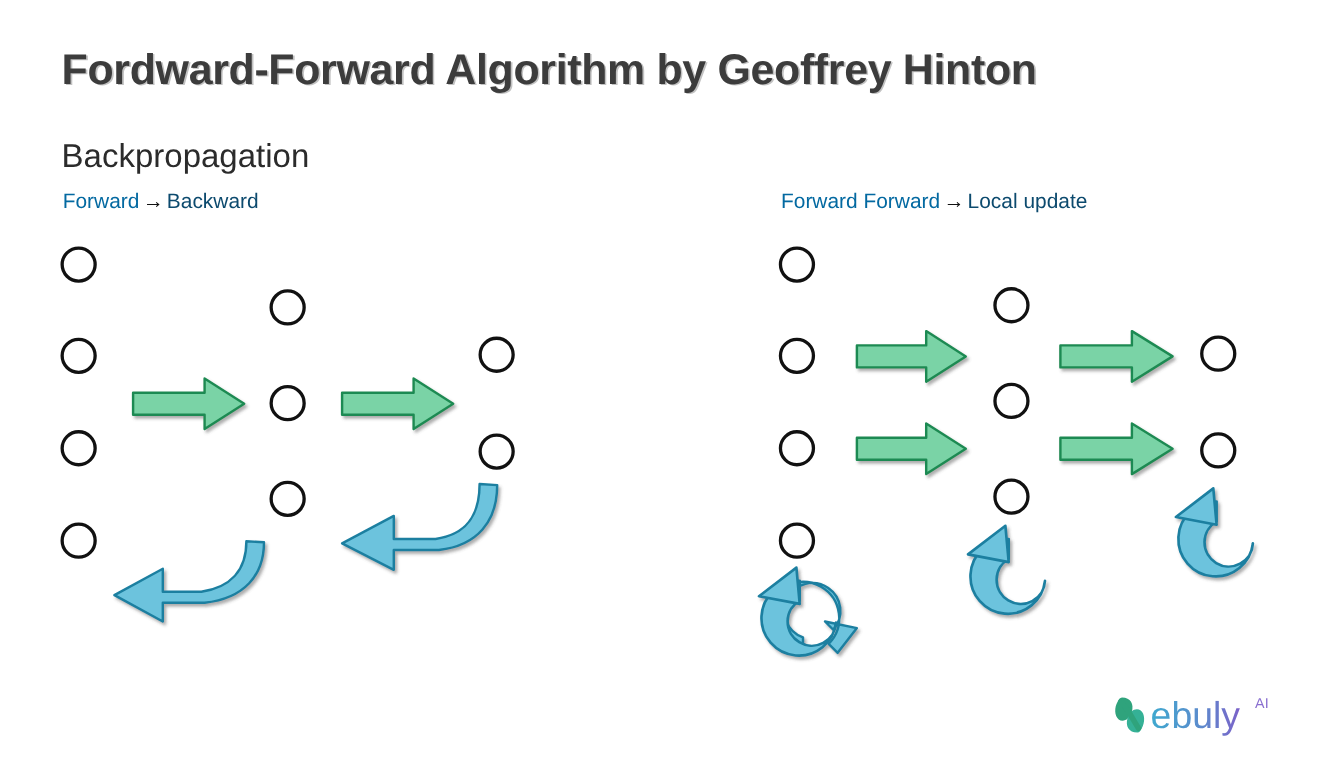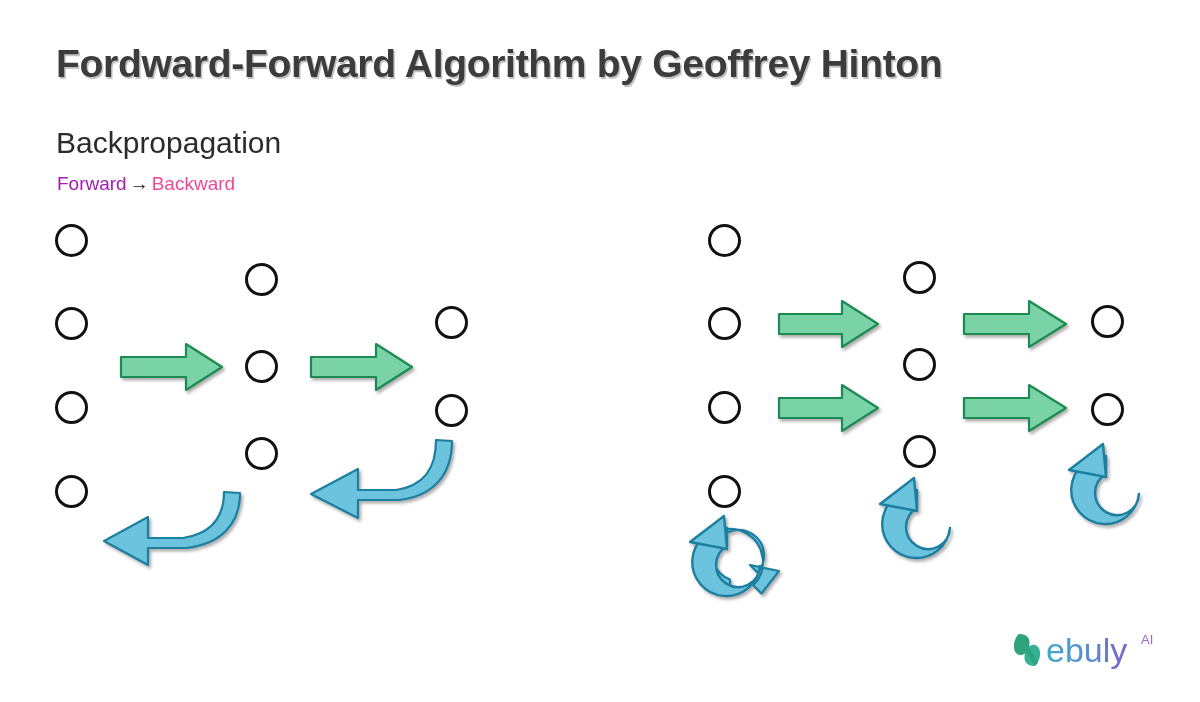--- a/index.html
+++ b/index.html
@@ -63,23 +63,23 @@
   .panel-sub {
     position: absolute;
     top: 173px;
     font-family: "Liberation Sans", sans-serif;
     font-size: 19px;
     white-space: nowrap;
   }
   .panel.left  .panel-sub { left: 57px; }
   .panel.right .panel-sub { left: 60px; }
 
-  .sub-fwd    { color: #a21caf; }
+  .sub-fwd    { color: #0369a1; }
   .sub-arrow  { color: #111111; font-weight: bold; padding: 0 3px; }
-  .sub-bwd    { color: #ec4899; }
+  .sub-bwd    { color: #0c4a6e; }
 
   
   .node {
     position: absolute;
     width: 33px;
     height: 33px;
     border: 3.5px solid #111111;
     border-radius: 50%;
     background: #ffffff;
     box-sizing: border-box;
@@ -128,20 +128,23 @@
     <div class="node" style="left:245px; top:350px;"></div>
     <div class="node" style="left:245px; top:437px;"></div>
 
     <div class="node" style="left:435px; top:306px;"></div>
     <div class="node" style="left:435px; top:394px;"></div>
   </div>
 
   <div class="panel right">
 
 
+    <div class="panel-sub">
+      <span class="sub-fwd">Forward Forward</span><span class="sub-arrow">→</span><span class="sub-bwd">Local update</span>
+    </div>
 
     <div class="node" style="left:58px; top:224px;"></div>
     <div class="node" style="left:58px; top:307px;"></div>
     <div class="node" style="left:58px; top:391px;"></div>
     <div class="node" style="left:58px; top:475px;"></div>
 
     <div class="node" style="left:253px; top:261px;"></div>
     <div class="node" style="left:253px; top:348px;"></div>
     <div class="node" style="left:253px; top:435px;"></div>
 

